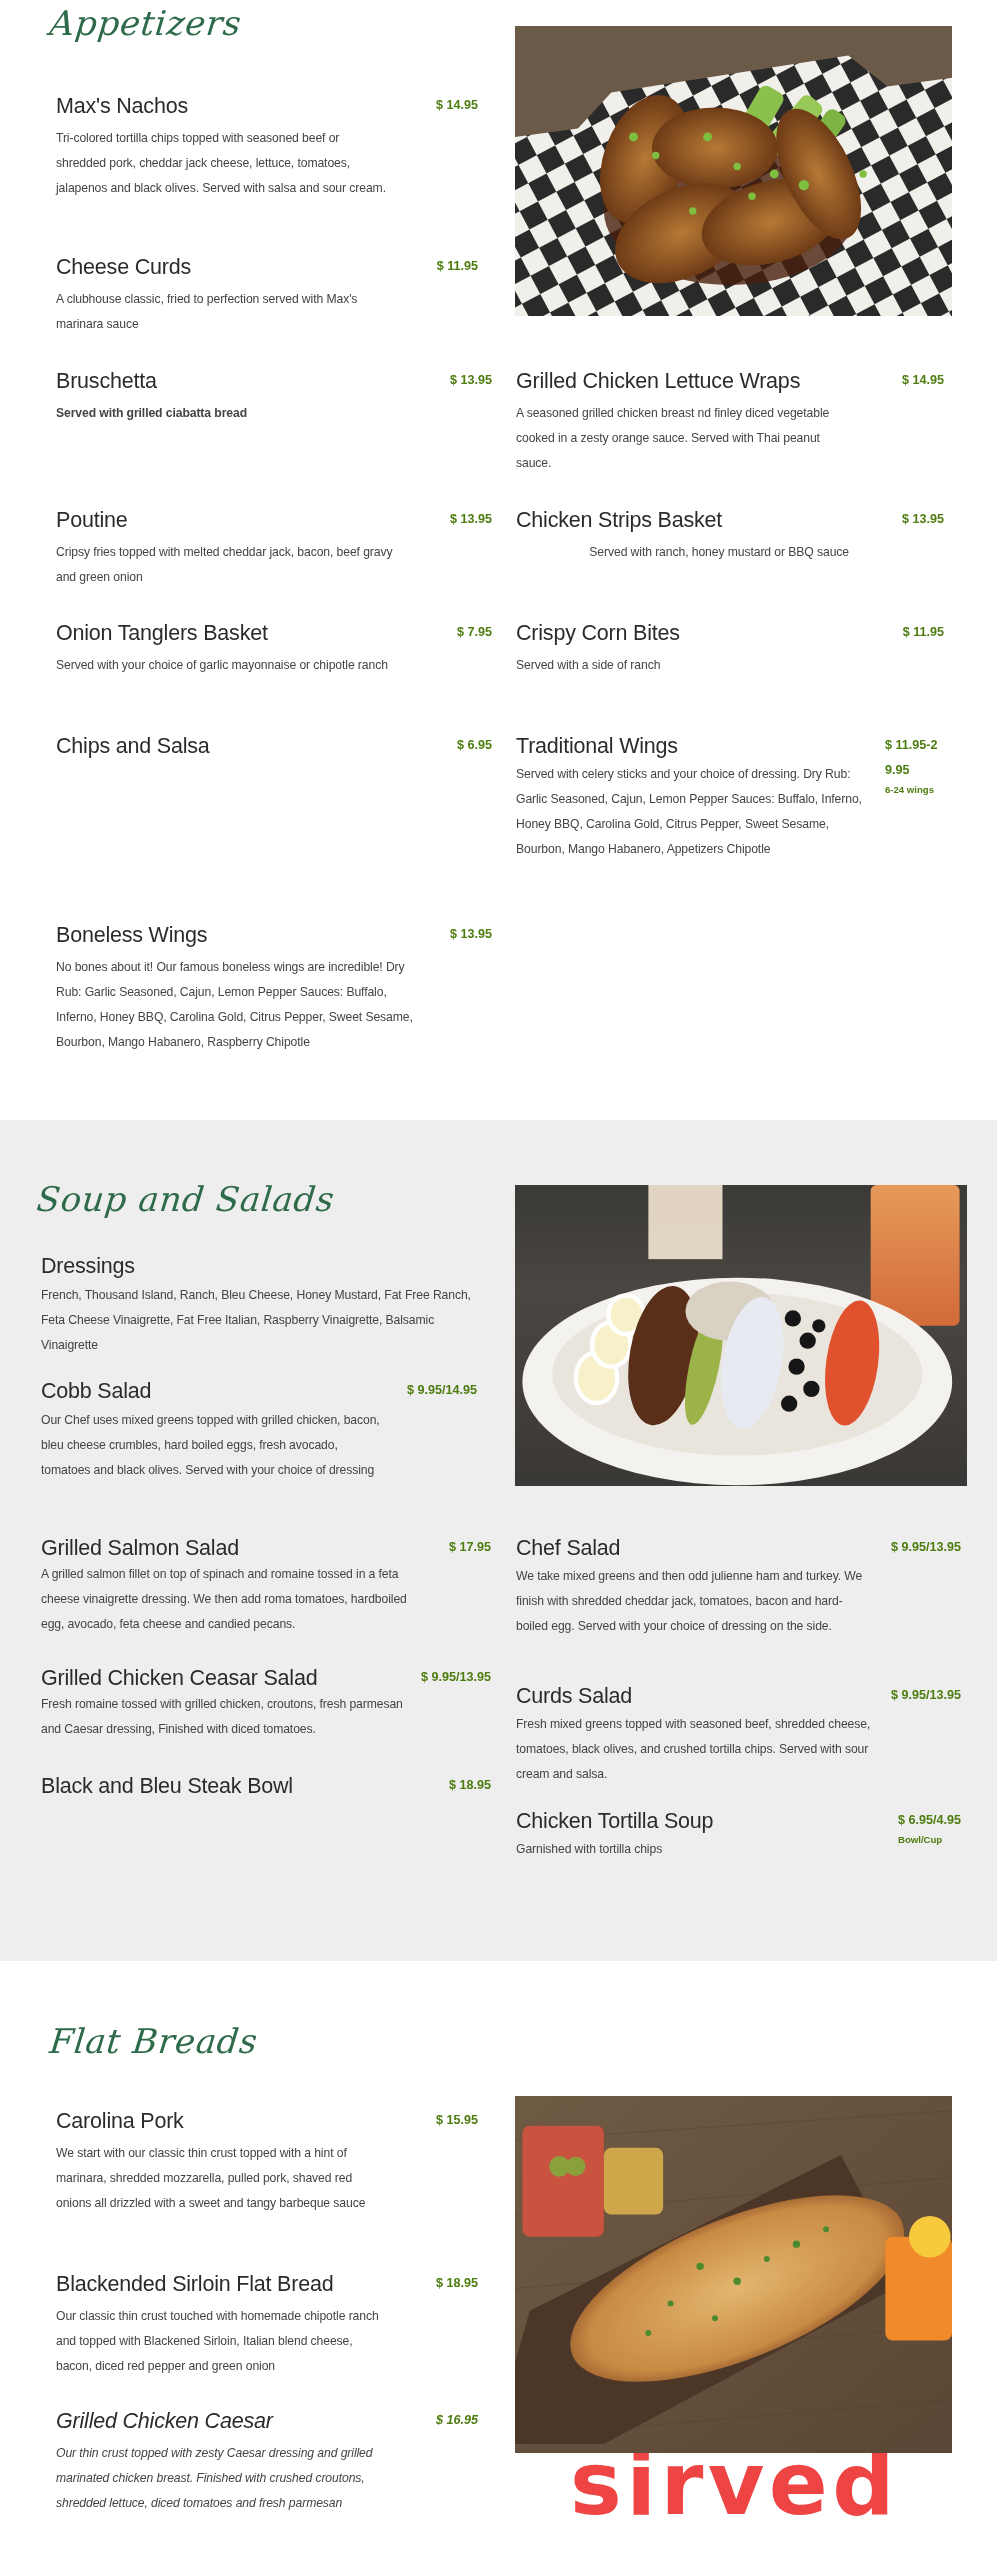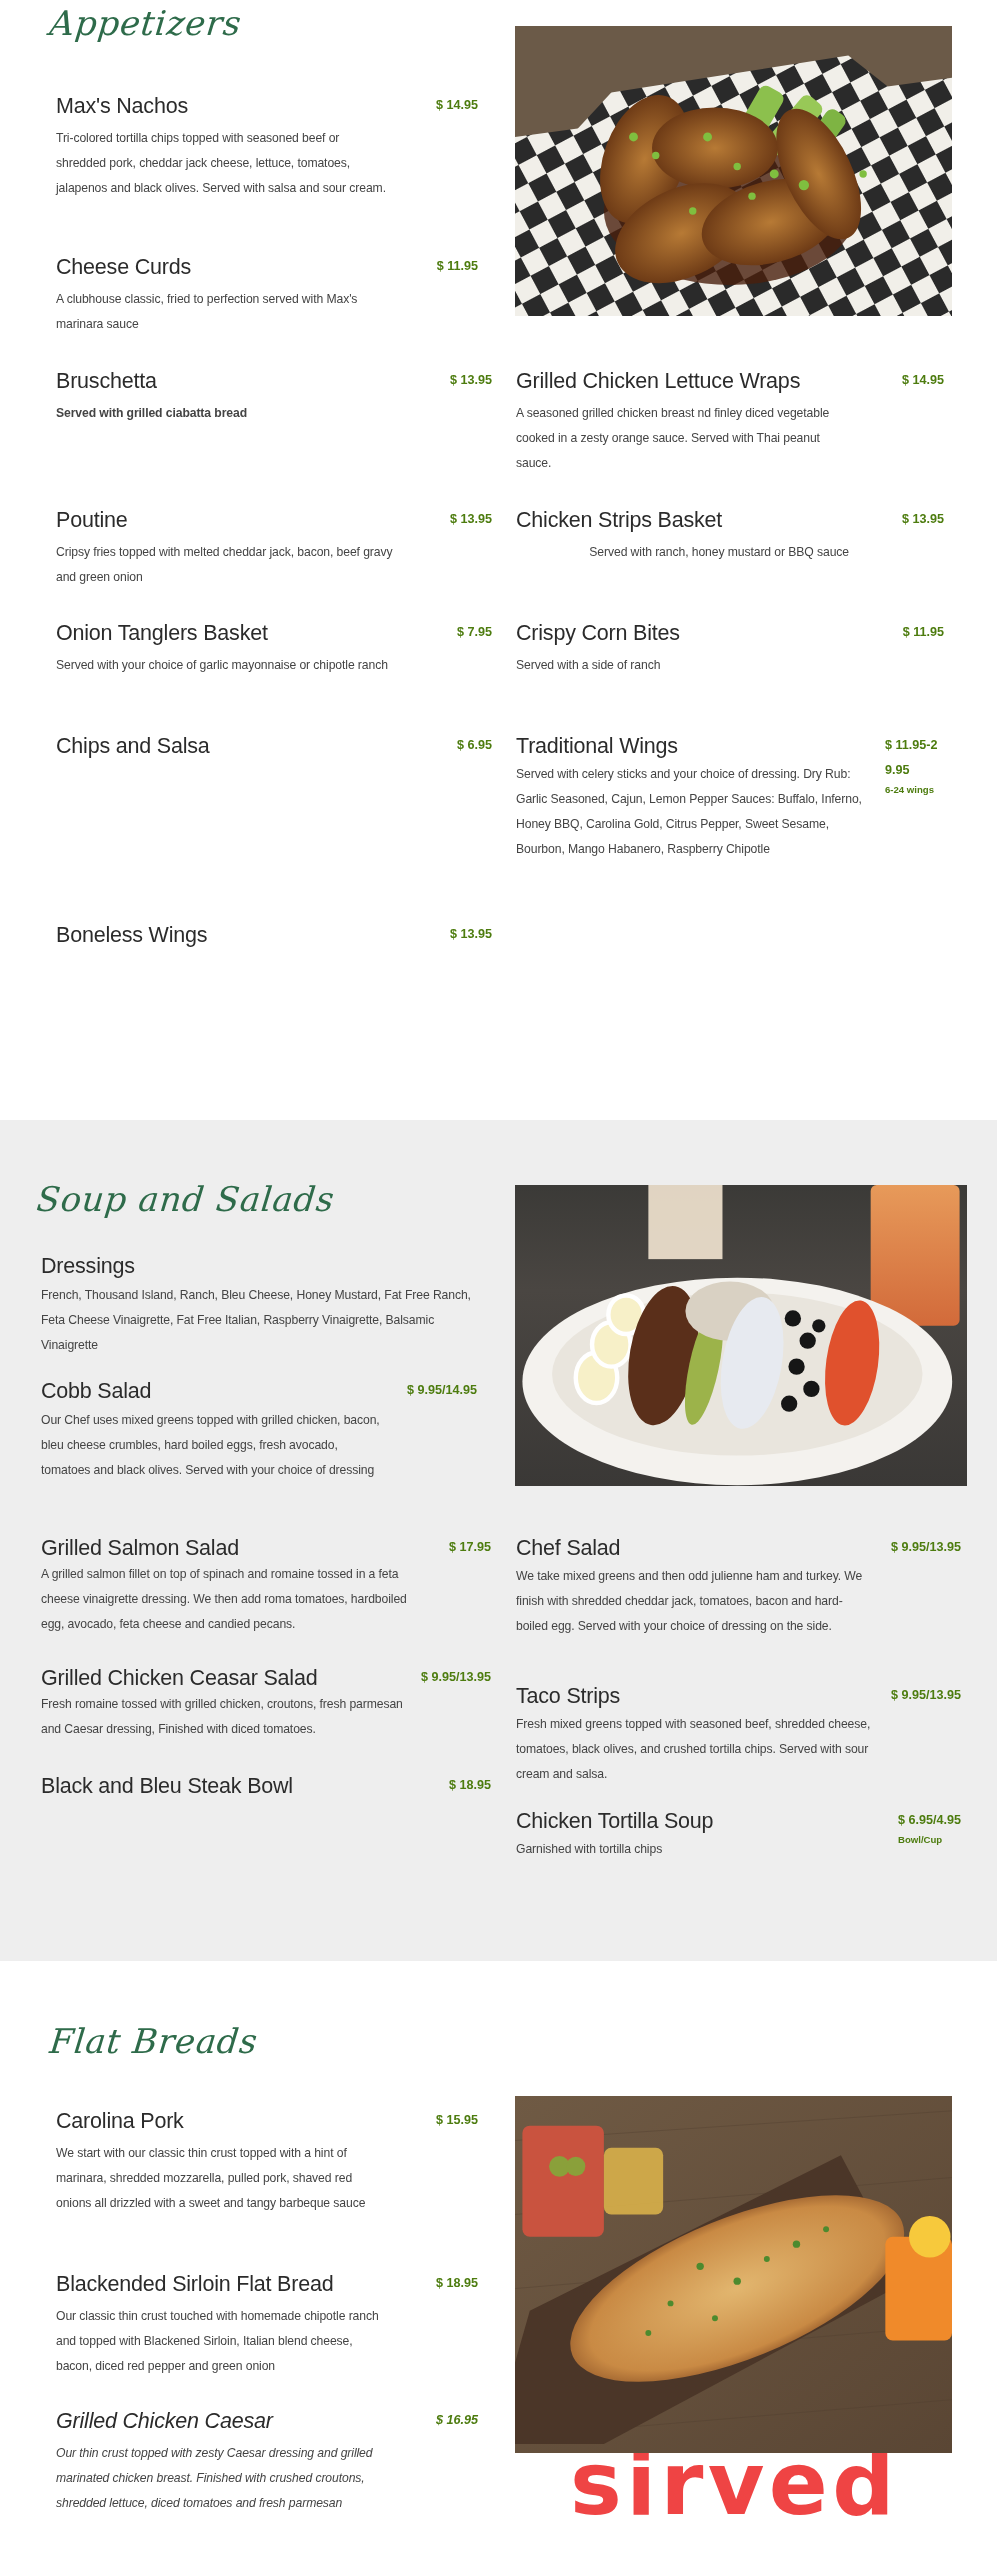--- a/index.html
+++ b/index.html
@@ -139,20 +139,21 @@
       <h3 class="item-title">Chips and Salsa</h3>
       <div class="item-price">$ 6.95</div>
     </div>
   </div>
 
   <div class="item" style="left:56px; top:922px; width:436px;">
     <div class="item-head">
       <h3 class="item-title">Boneless Wings</h3>
       <div class="item-price">$ 13.95</div>
     </div>
+    <p class="item-desc" style="width:363px;">No bones about it! Our famous boneless wings are incredible! Dry Rub: Garlic Seasoned, Cajun, Lemon Pepper Sauces: Buffalo, Inferno, Honey BBQ, Carolina Gold, Citrus Pepper, Sweet Sesame, Bourbon, Mango Habanero, Raspberry Chipotle</p>
   </div>
 
   <div class="item" style="left:516px; top:368px; width:428px;">
     <div class="item-head">
       <h3 class="item-title">Grilled Chicken Lettuce Wraps</h3>
       <div class="item-price">$ 14.95</div>
     </div>
     <p class="item-desc" style="width:326px;">A seasoned grilled chicken breast nd finley diced vegetable cooked in a zesty orange sauce. Served with Thai peanut sauce.</p>
   </div>
 
@@ -173,21 +174,21 @@
   </div>
 
   <div class="item" style="left:516px; top:733px; width:428px;">
     <div class="item-head">
       <h3 class="item-title">Traditional Wings</h3>
       <div class="item-price" style="width:59px; white-space:normal; word-break:break-all;">
         <span>$ 11.95-29.95</span>
         <span class="note">6-24 wings</span>
       </div>
     </div>
-    <p class="item-desc" style="width:348px; margin-top:-1.5px;">Served with celery sticks and your choice of dressing. Dry Rub: Garlic Seasoned, Cajun, Lemon Pepper Sauces: Buffalo, Inferno, Honey BBQ, Carolina Gold, Citrus Pepper, Sweet Sesame, Bourbon, Mango Habanero, Raspberry Chipotle</p>
+    <p class="item-desc" style="width:348px; margin-top:-1.5px;">Served with celery sticks and your choice of dressing. Dry Rub: Garlic Seasoned, Cajun, Lemon Pepper Sauces: Buffalo, Inferno, Honey BBQ, Carolina Gold, Citrus Pepper, Sweet Sesame, Bourbon, Mango Habanero, Appetizers Chipotle</p>
   </div>
 </section>
 
 <section class="band band-gray" style="top:1120px; height:841px;">
   <h2 class="section-title" style="left:37px; top:59px;">Soup and Salads</h2>
 
   <div class="photo" style="left:515px; top:65px; width:452px; height:301px;">
     <svg viewBox="0 0 610 406" preserveAspectRatio="none">
       <defs>
         <linearGradient id="bg2" x1="0" y1="0" x2="0" y2="1">
@@ -265,21 +266,21 @@
   <div class="item" style="left:516px; top:415px; width:445px;">
     <div class="item-head">
       <h3 class="item-title">Chef Salad</h3>
       <div class="item-price">$ 9.95/13.95</div>
     </div>
     <p class="item-desc" style="width:348px; margin-top:-1.5px;">We take mixed greens and then odd julienne ham and turkey. We finish with shredded cheddar jack, tomatoes, bacon and hard-boiled egg. Served with your choice of dressing on the side.</p>
   </div>
 
   <div class="item" style="left:516px; top:563px; width:445px;">
     <div class="item-head">
-      <h3 class="item-title">Taco Strips</h3>
+      <h3 class="item-title">Curds Salad</h3>
       <div class="item-price">$ 9.95/13.95</div>
     </div>
     <p class="item-desc" style="width:356px; margin-top:-1.5px;">Fresh mixed greens topped with seasoned beef, shredded cheese, tomatoes, black olives, and crushed tortilla chips. Served with sour cream and salsa.</p>
   </div>
 
   <div class="item" style="left:516px; top:688px; width:445px;">
     <div class="item-head">
       <h3 class="item-title">Chicken Tortilla Soup</h3>
       <div class="item-price">
         <span>$ 6.95/4.95</span>

